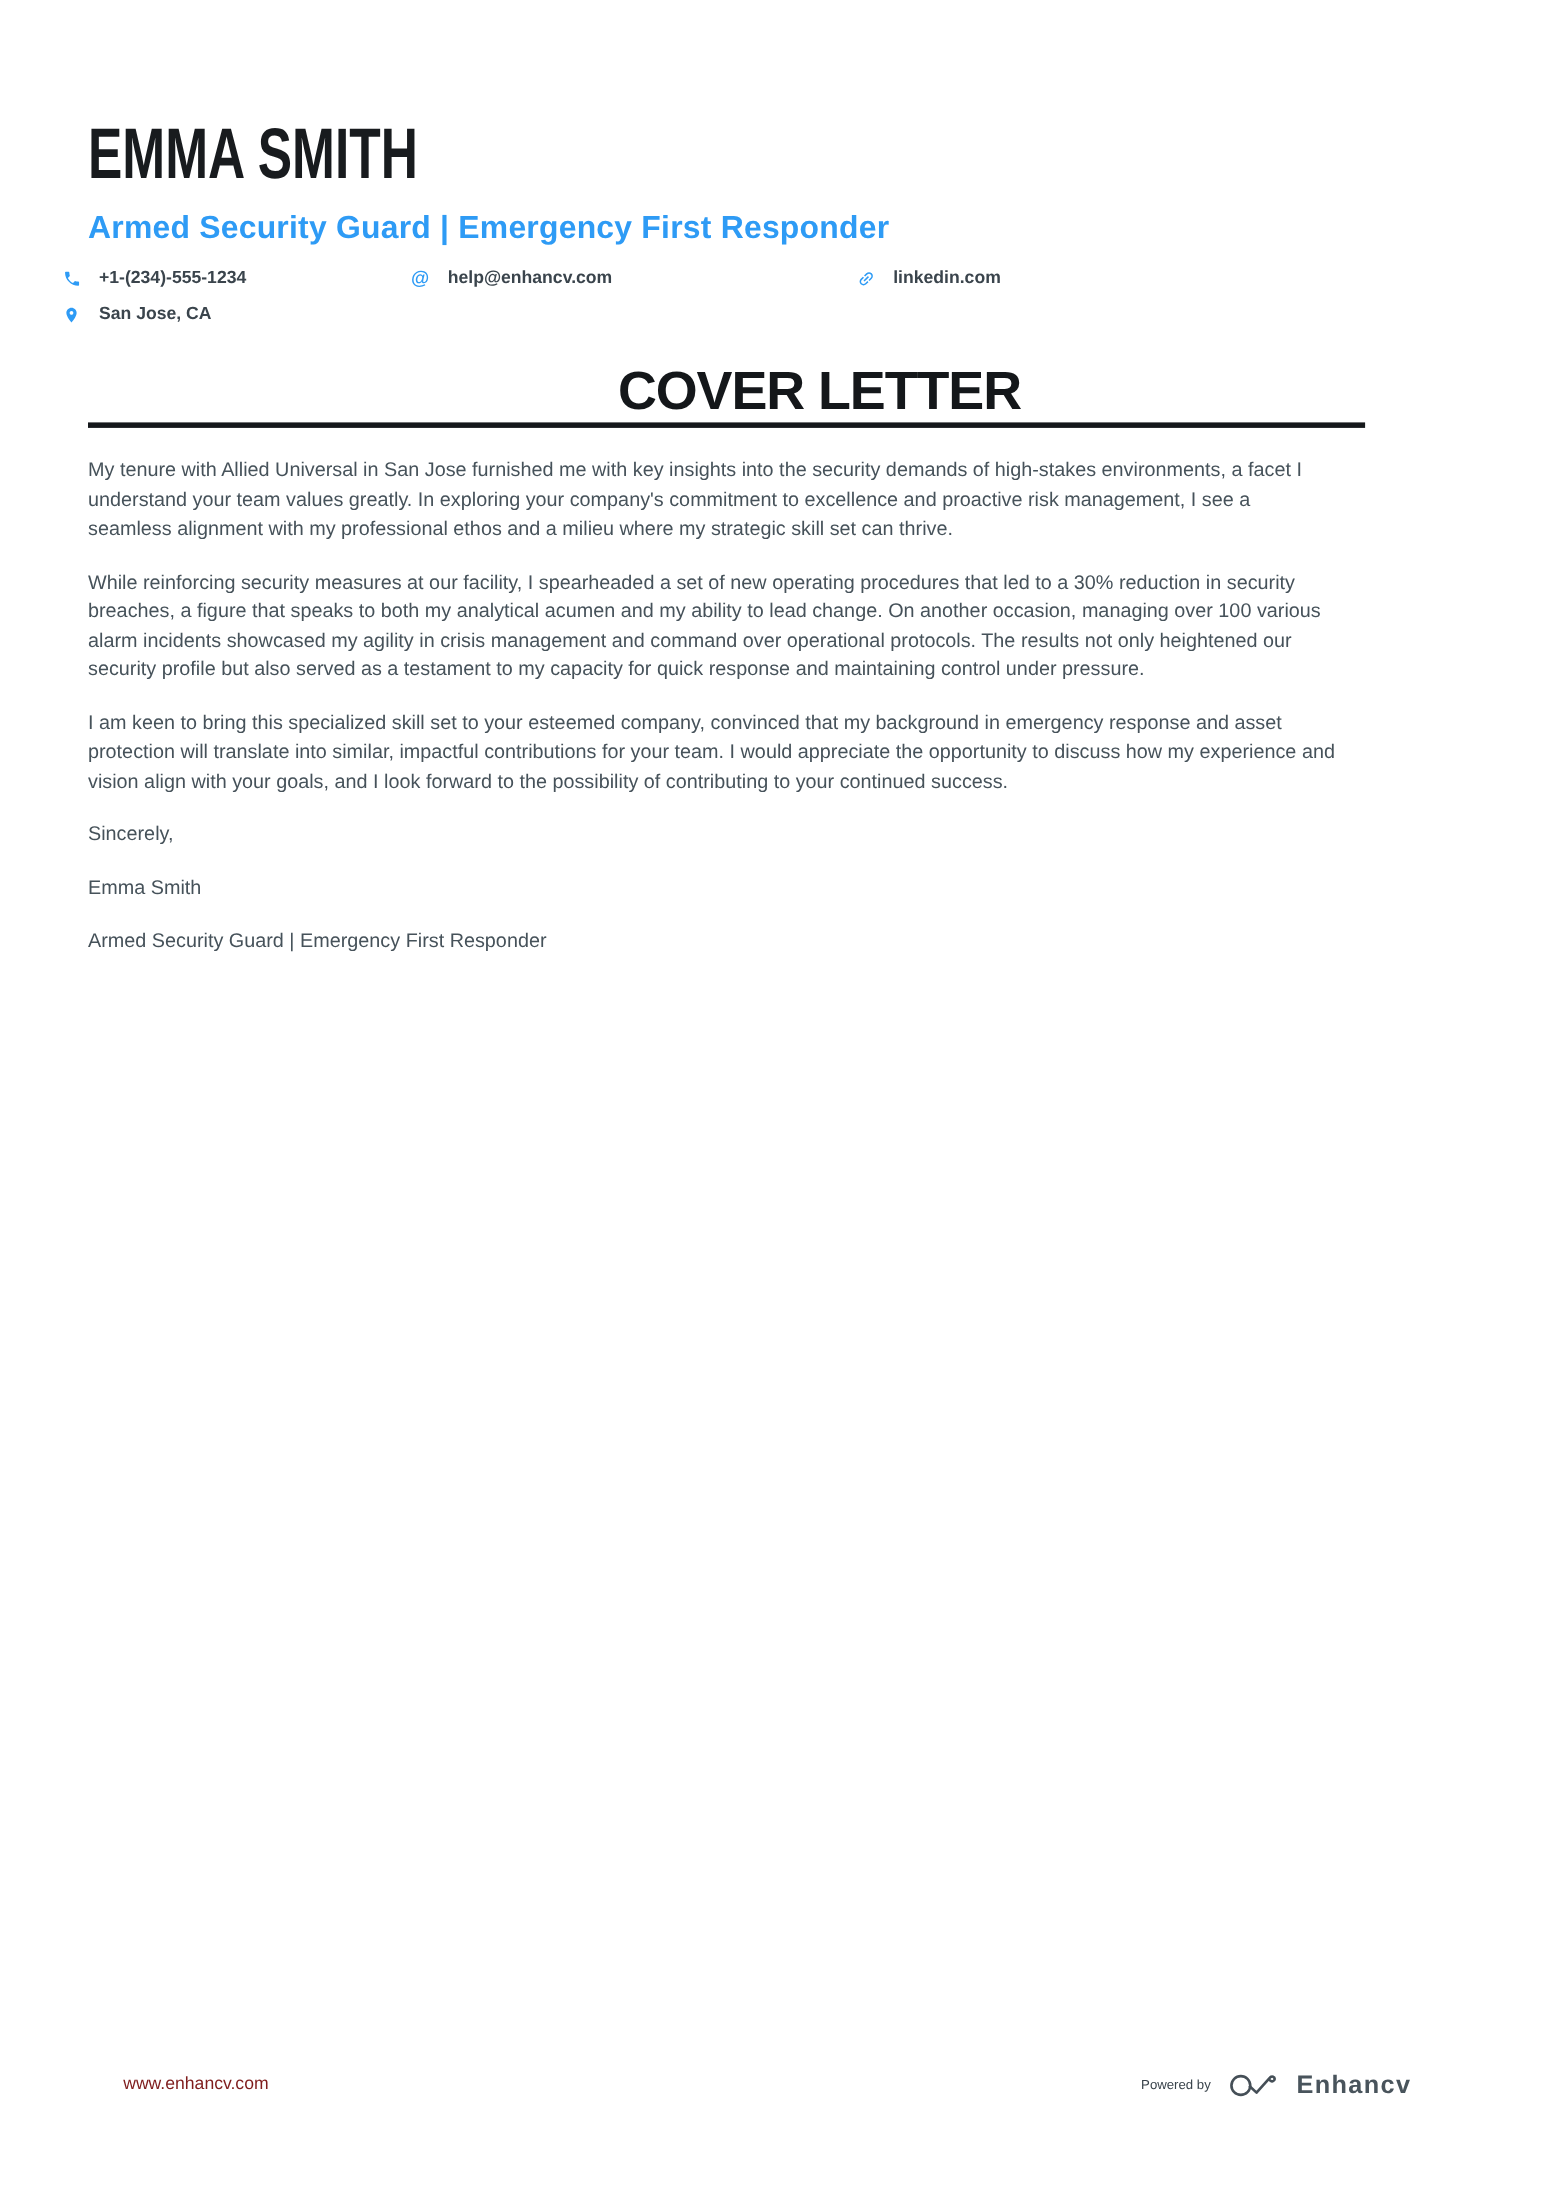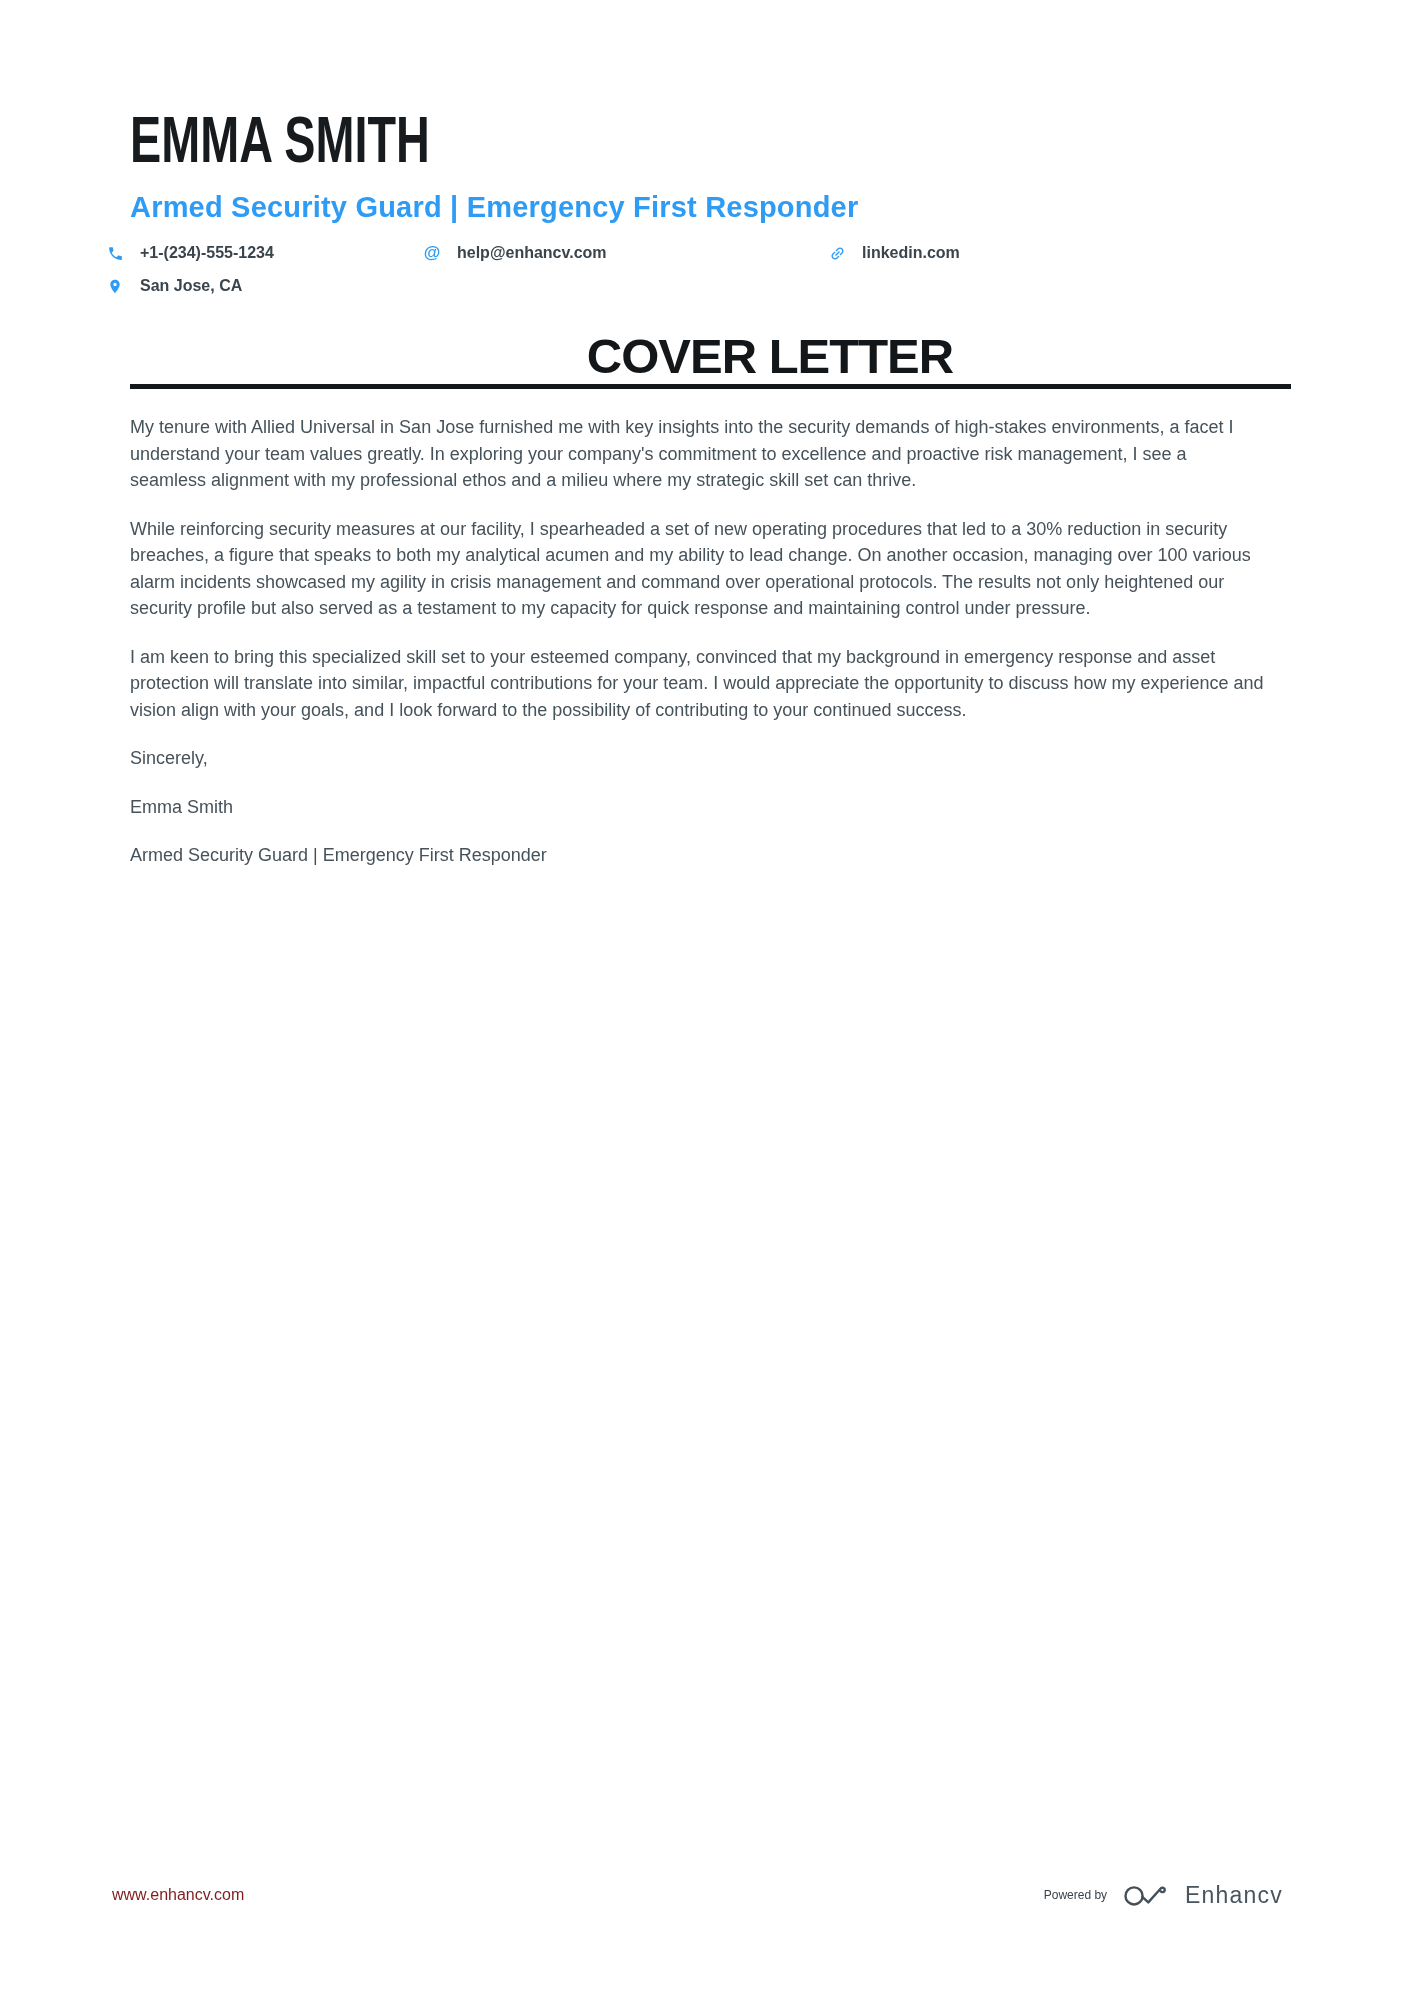--- a/index.html
+++ b/index.html
@@ -6,21 +6,21 @@
   html, body { background: #ffffff; }
   body {
     width: 1410px; height: 1995px;
     font-family: "Liberation Sans", sans-serif;
     position: relative; overflow: hidden;
     color: #46525a;
   }
   .page {
     position: relative;
     width: 1410px; height: 1995px;
-    padding: 98px 0 0 106px;
+    padding: 98px 0 0 56px;
   }
   
   .name {
     margin-left: 24px;
     margin-top: 8px;
     font-size: 65px;
     line-height: 68px;
     font-weight: 700;
     letter-spacing: 0px;
     color: #181b1e;
@@ -125,21 +125,21 @@
     align-items: center;
     gap: 16px;
   }
   .powered-label {
     font-size: 12px;
     color: #39434b;
   }
   .brand-logo svg { display: block; }
   .brand-name {
     font-size: 23px;
-    font-weight: 400;
+    font-weight: 700;
     letter-spacing: 1.2px;
     color: #49545c;
   }
 </style>
 </head>
 <body>
 
 <div class="page">
 
   <h1 class="name">EMMA SMITH</h1>

